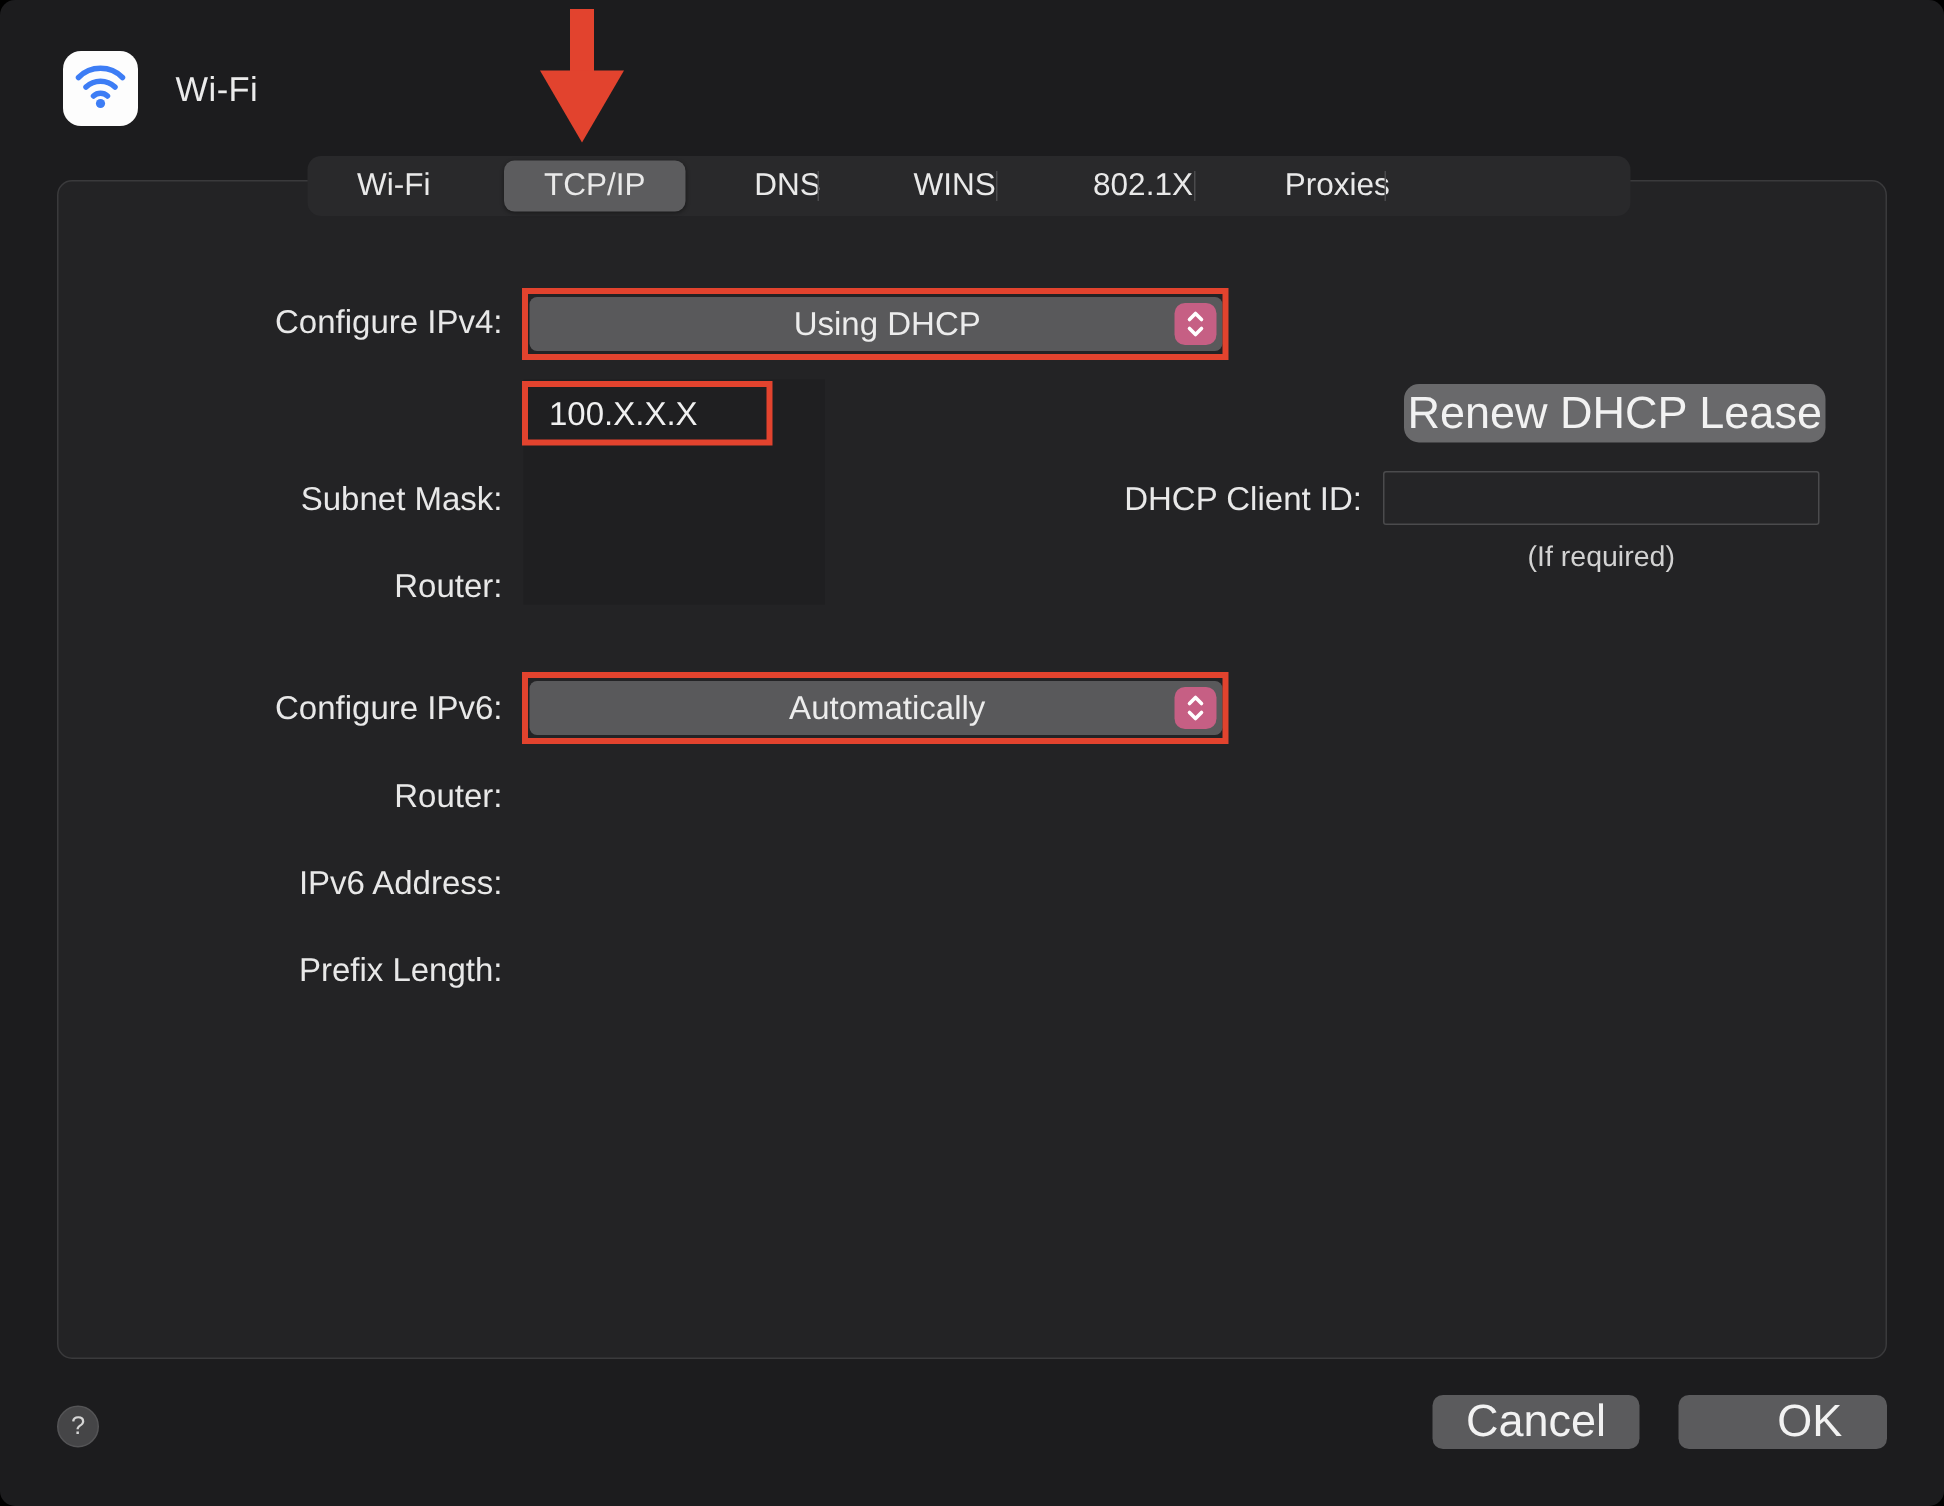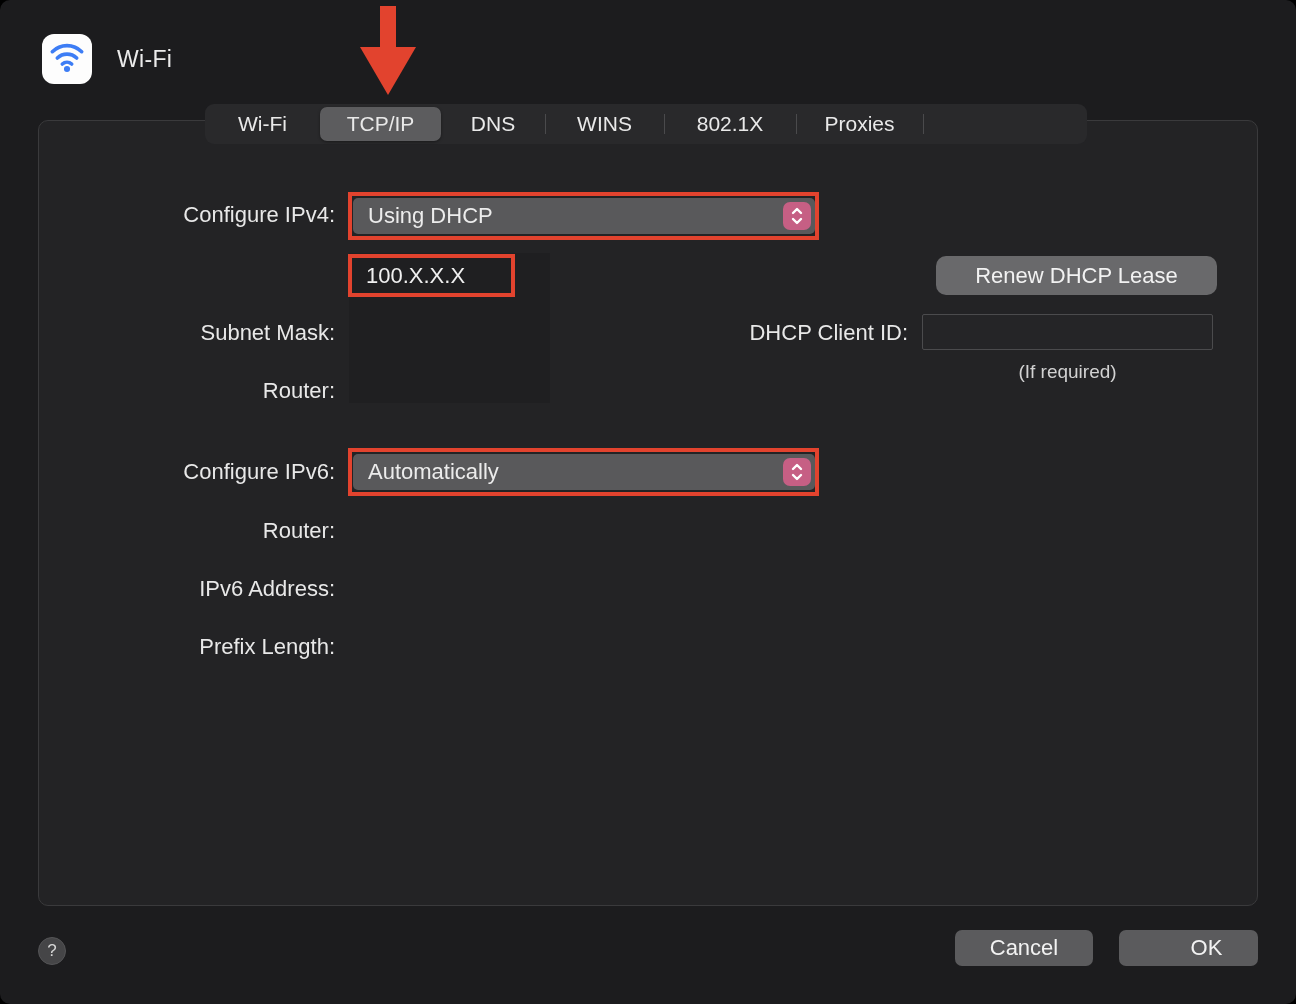--- a/index.html
+++ b/index.html
@@ -40,21 +40,21 @@
     z-index: 5;
   }
   .tab {
     color: #e9e9e9; font-size: 21px;
     display: flex; align-items: center; justify-content: center;
     cursor: default; position: relative;
   }
   .tab.selected {
     background: #5c5c5e;
     border-radius: 7px;
-    margin: 3px 0;
+    margin: 3px 16px;
     box-shadow: 0 1px 3px rgba(0,0,0,.4);
   }
   .tab-sep {
     position: absolute; top: 10px; width: 1px; height: 20px;
     background: #4a4a4c;
   }
 
   
   .panel {
     position: absolute; left: 38px; top: 120px;
@@ -79,38 +79,39 @@
     text-align: center; color: #d2d2d2; font-size: 19px;
   }
 
   .popup-button {
     position: absolute; left: 353px; width: 462px; height: 36px;
     background: #59595b; border-radius: 5px;
     display: flex; align-items: center;
     color: #ececec; font-size: 22px;
     padding-left: 15px;
     cursor: default;
+    justify-content: center;
   }
   .popup-stepper {
     position: absolute; right: 4px; top: 4px;
     width: 28px; height: 28px;
     background: #c65f84;
     border-radius: 7px;
     display: flex; align-items: center; justify-content: center;
   }
 
   .value-text {
     position: absolute; left: 366px;
     color: #f0f0f0; font-size: 22px;
   }
 
   .push-button {
     position: absolute;
     background: #69696b; border: none; border-radius: 10px;
-    color: #f2f2f2; font-size: 22px;
+    color: #f2f2f2; font-size: 30px;
     display: flex; align-items: center; justify-content: center;
     cursor: default;
   }
   .renew-btn { left: 936px; top: 256px; width: 281px; height: 39px; }
 
   .text-field {
     position: absolute; left: 922px; top: 314px;
     width: 291px; height: 36px;
     background: #252527;
     border: 1px solid #4b4b4d; border-radius: 2px;

